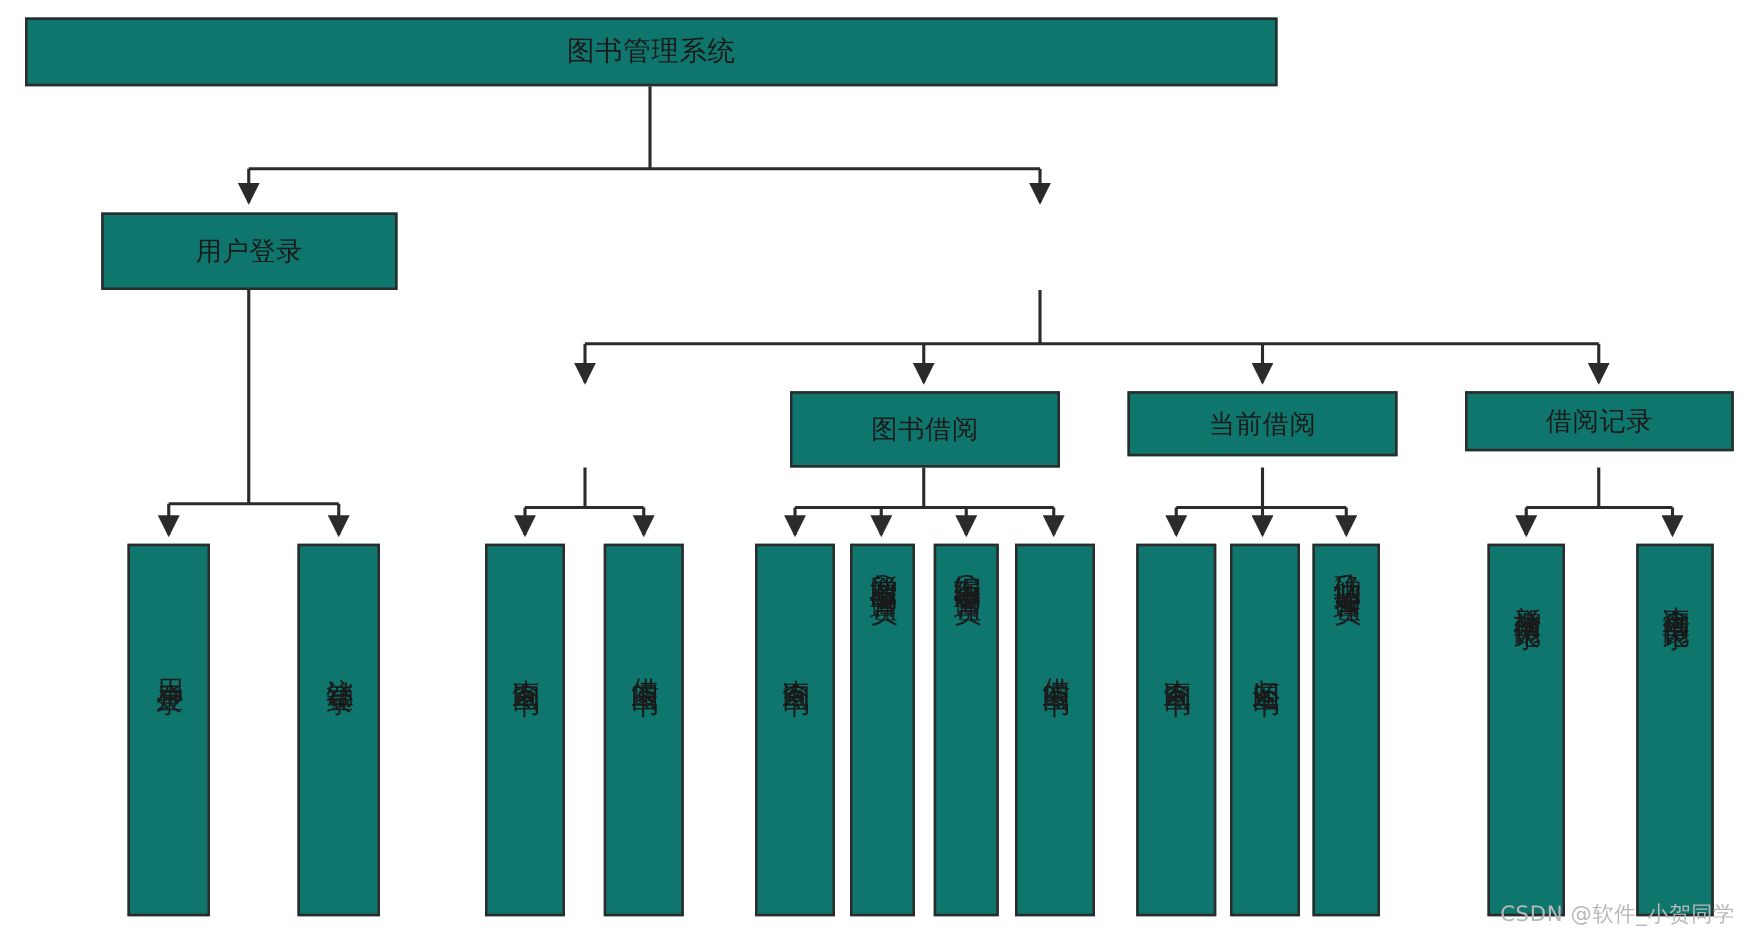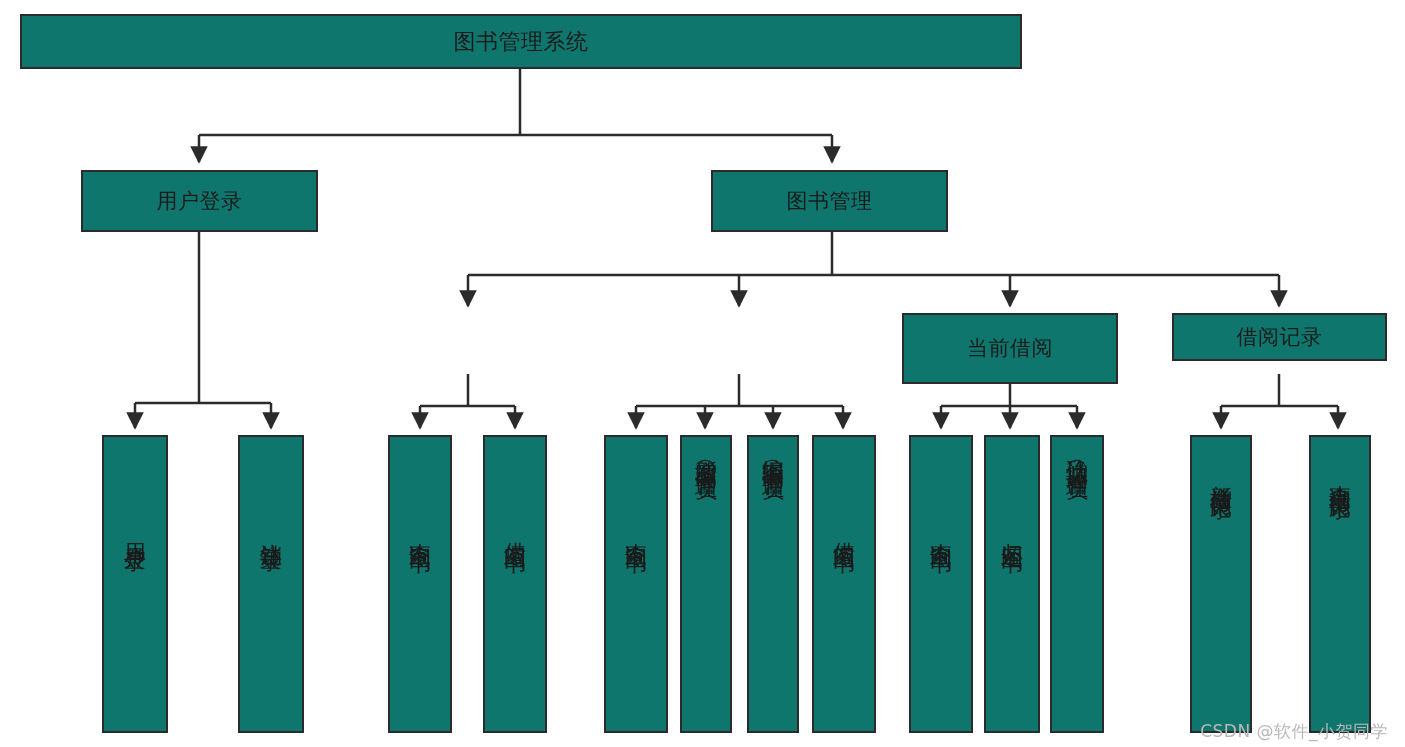--- a/index.html
+++ b/index.html
@@ -129,25 +129,25 @@
     </g>
   </svg>
 
   <div class="node h root" style="left:20px; top:14px; width:1002px; height:55px;">
     <span class="label">图书管理系统</span>
   </div>
 
   <div class="node h" style="left:81px; top:170px; width:237px; height:62px;">
     <span class="label">用户登录</span>
   </div>
-  <div class="node h" style="left:711px; top:170px; width:237px; height:62px;">
-    <span class="label">图书管理</span>
+
+  <div class="node h" style="left:632px; top:313px; width:216px; height:61px;">
+    <span class="label">图书借阅</span>
   </div>
-
-  <div class="node h" style="left:902px; top:313px; width:216px; height:71px;">
+  <div class="node h" style="left:902px; top:313px; width:216px; height:52px;">
     <span class="label">当前借阅</span>
   </div>
   <div class="node h" style="left:1172px; top:313px; width:215px; height:48px;">
     <span class="label">借阅记录</span>
   </div>
 
   <div class="node v" style="left:102px; top:435px; width:66px; height:298px; padding-top:88px;">
     <span class="label">用户登录</span>
   </div>
   <div class="node v" style="left:238px; top:435px; width:66px; height:298px; padding-top:88px;">

